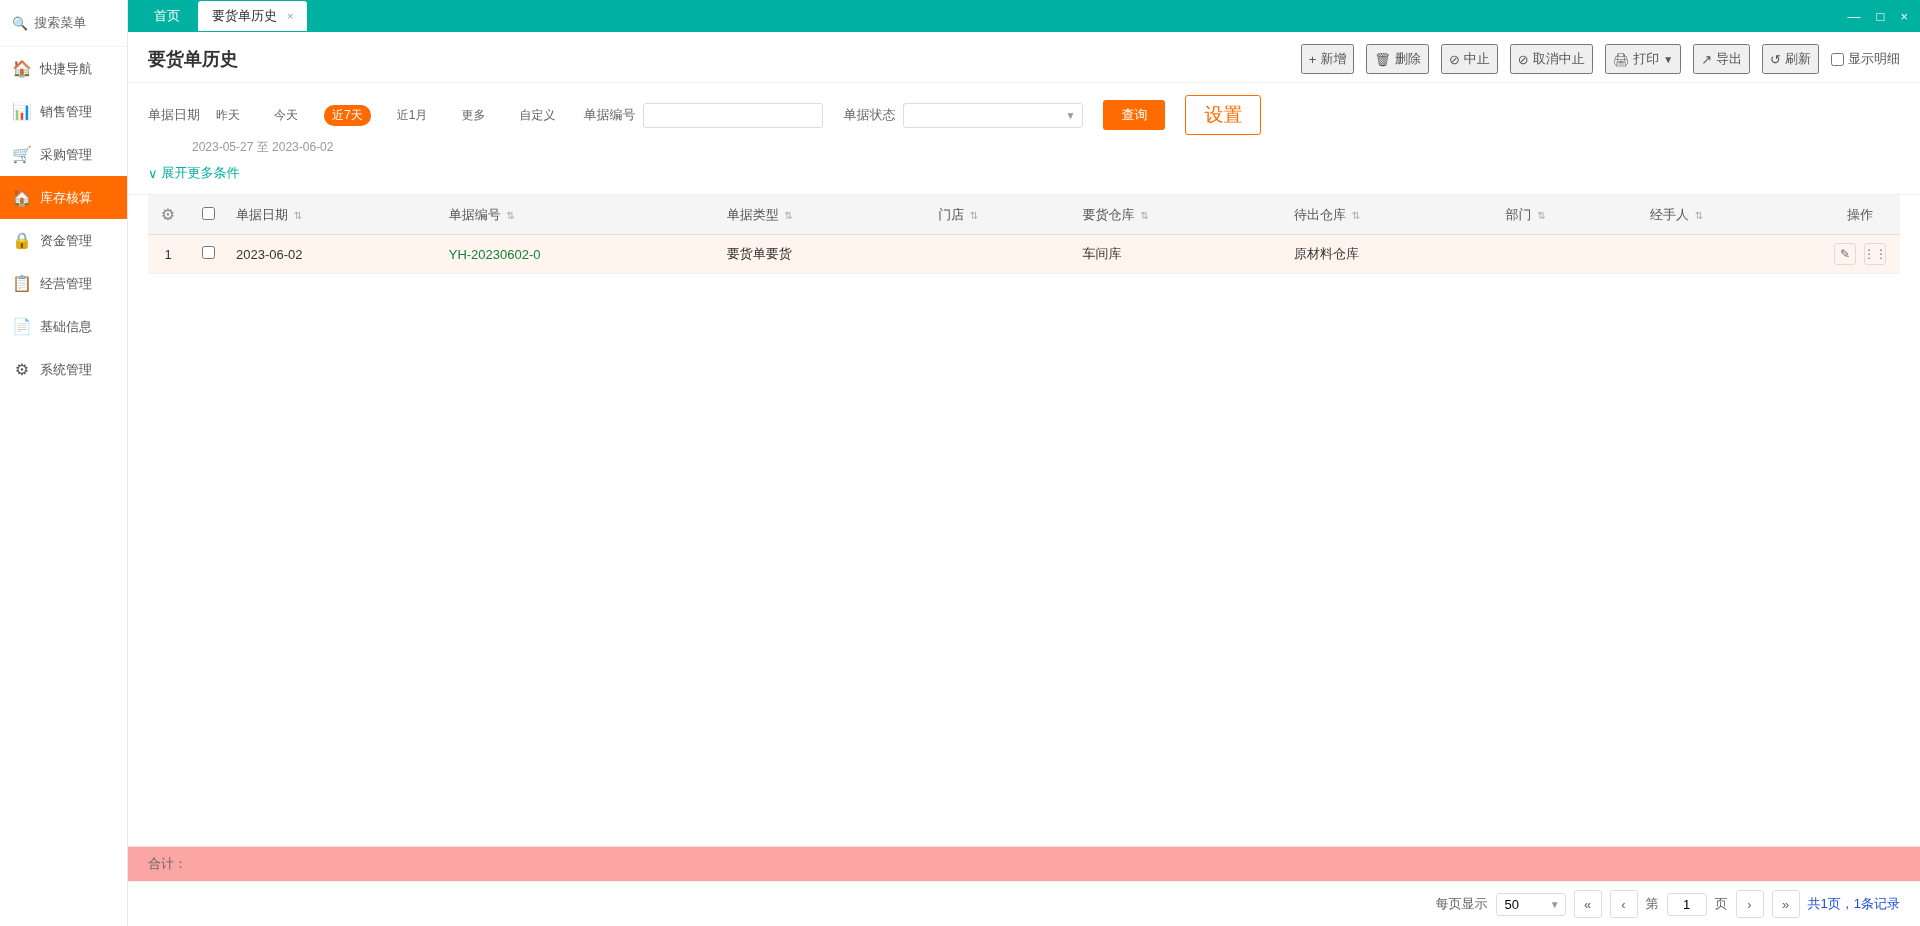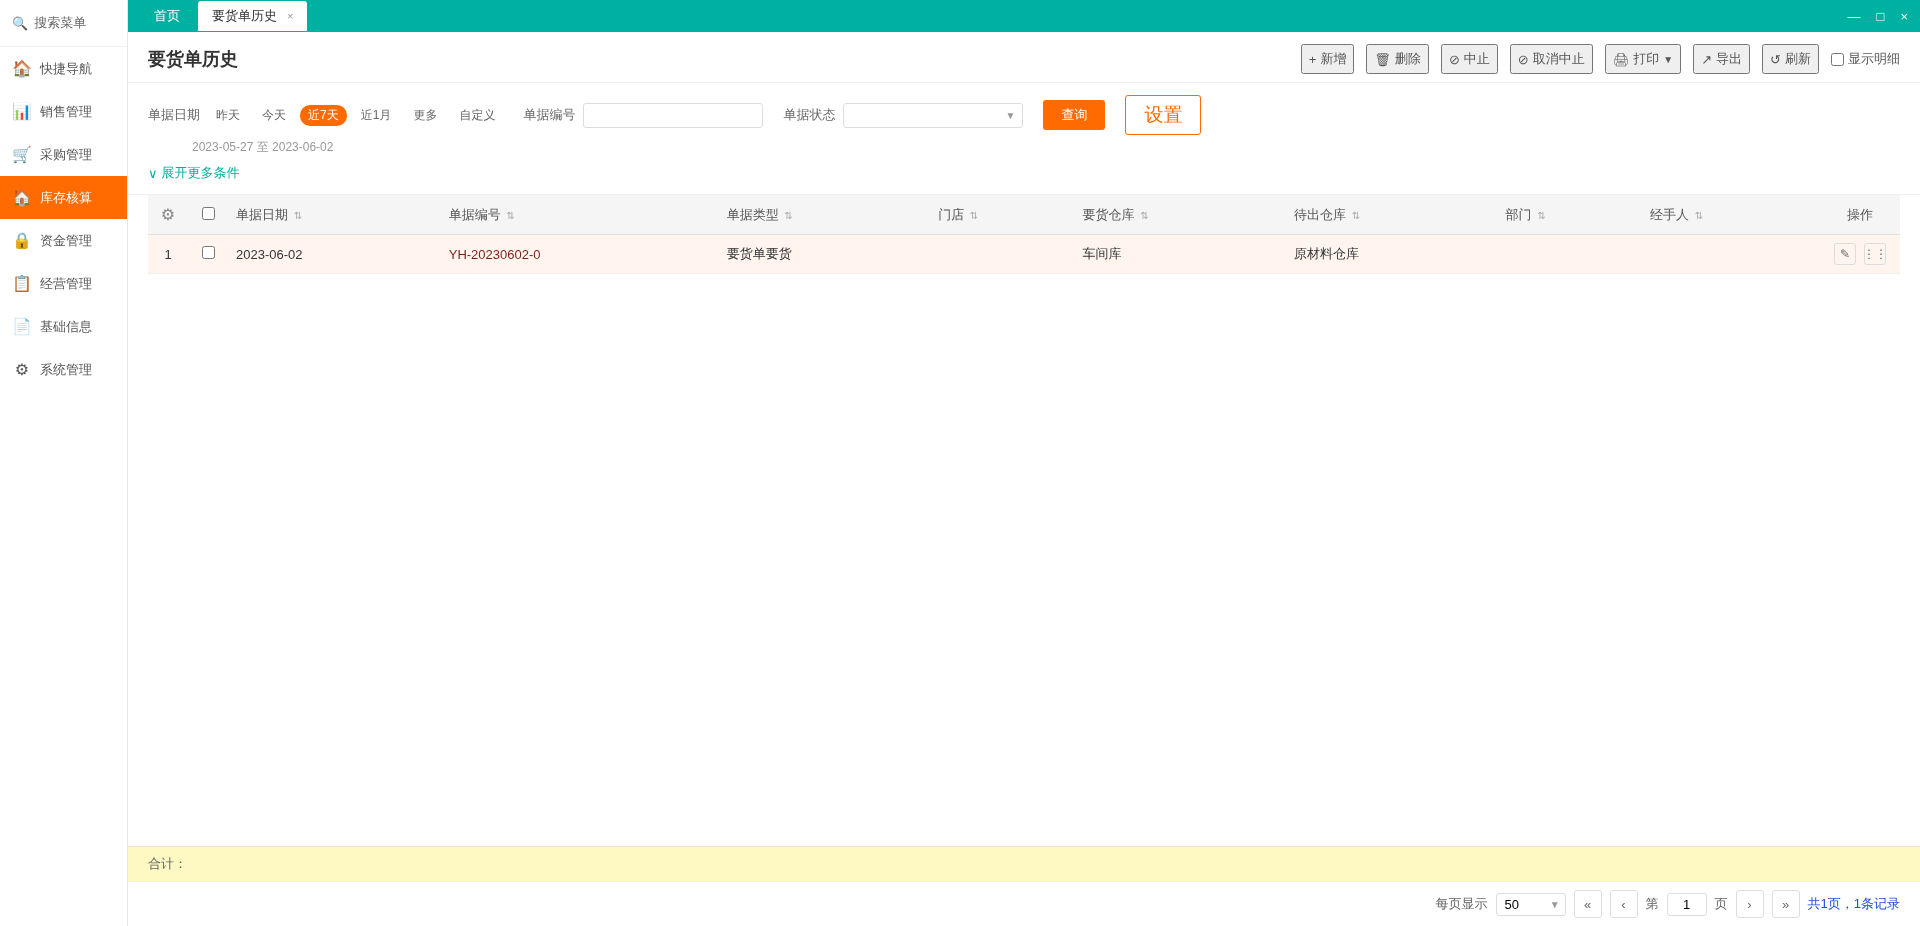--- a/index.html
+++ b/index.html
@@ -163,21 +163,21 @@
     }
     .filter-item {
       display: flex;
       align-items: center;
       gap: 8px;
     }
     .filter-label { color: #666; font-size: 13px; white-space: nowrap; }
     .filter-dates {
       display: flex;
       align-items: center;
-      gap: 6px;
+      gap: 18px;
     }
     .date-quick-btn {
       padding: 2px 8px;
       border-radius: 10px;
       cursor: pointer;
       font-size: 12px;
       color: #666;
     }
     .date-quick-btn.active {
       background: #ff6b00;
@@ -260,31 +260,31 @@
     }
     tbody tr {
       border-bottom: 1px solid #f0f0f0;
     }
     tbody tr.highlighted { background: #fff5ee; }
     tbody td {
       padding: 8px 8px;
       color: #333;
       white-space: nowrap;
     }
-    .td-link { color: #7f1d1d; cursor: pointer; text-decoration: none; }
+    .td-link { color: #15803d; cursor: pointer; text-decoration: none; }
     .col-settings { width: 40px; text-align: center; }
     .col-check { width: 40px; text-align: center; }
     .col-ops { width: 80px; text-align: center; }
     .ops-icons { display: flex; align-items: center; gap: 8px; justify-content: center; }
     .op-icon { width: 22px; height: 22px; border: 1px solid #ddd; border-radius: 3px; display: flex; align-items: center; justify-content: center; cursor: pointer; font-size: 12px; color: #666; }
     input[type="checkbox"] { cursor: pointer; }
 
     
     .table-footer {
-      background: #fef9c3;
+      background: #fca5a5;
       border-top: 1px solid #f0e0d0;
       padding: 8px 20px;
       display: flex;
       align-items: flex-end;
     }
     .footer-total { color: #666; font-size: 13px; }
 
     
     .pagination-bar {
       display: flex;

